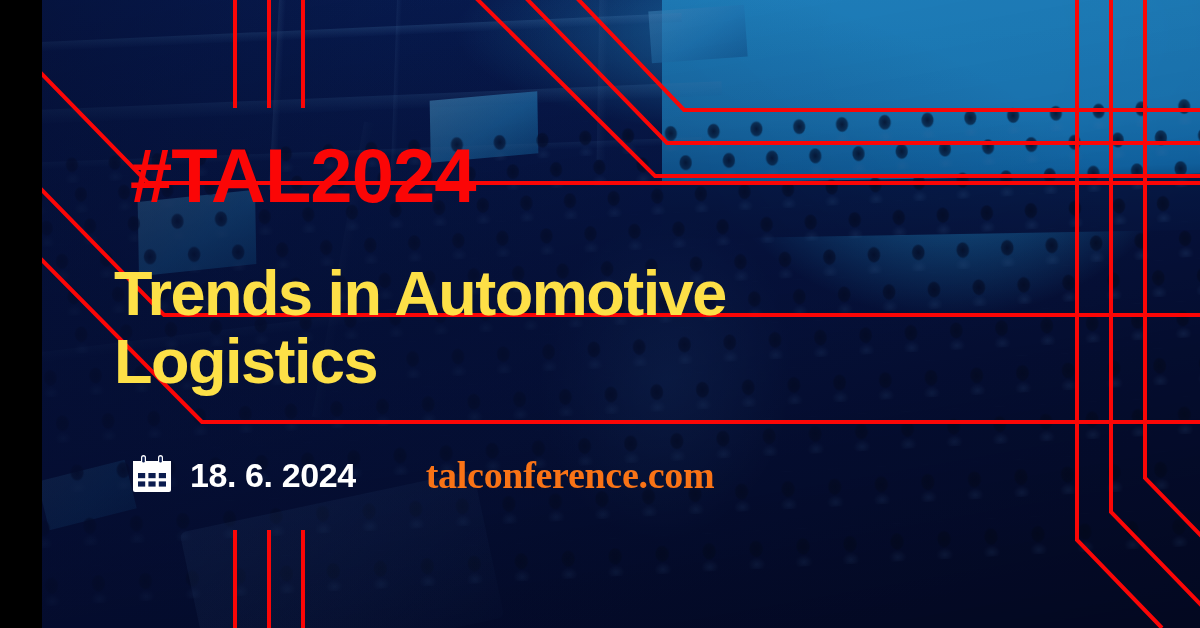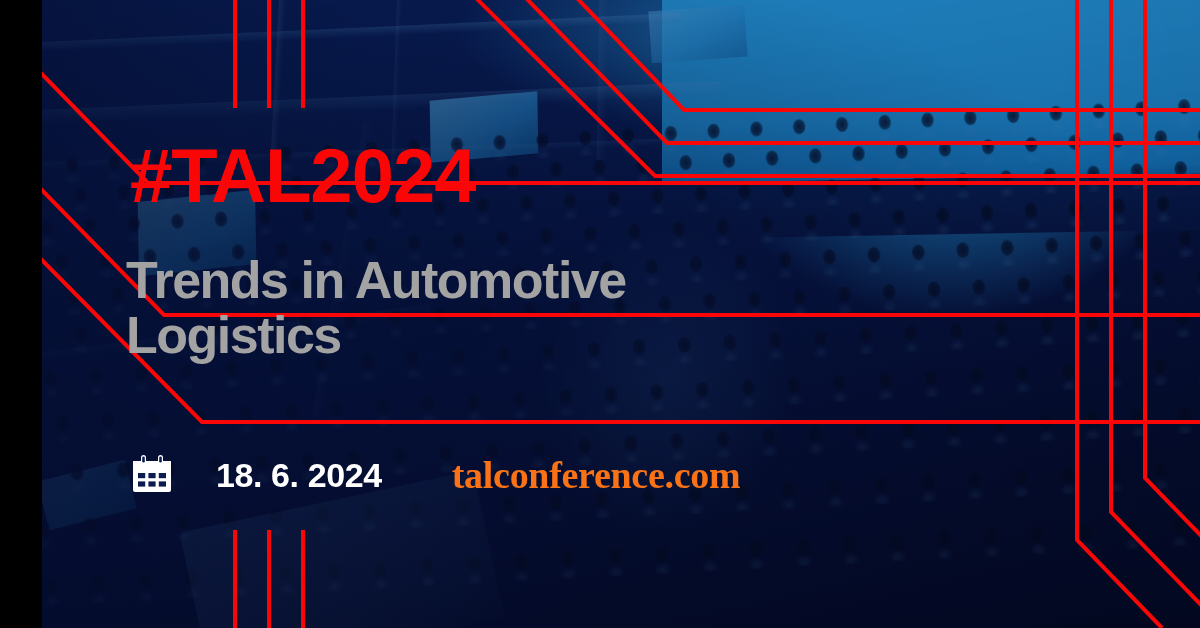--- a/index.html
+++ b/index.html
@@ -163,45 +163,44 @@
     font-size: 76px;
     font-weight: 700;
     letter-spacing: -1px;
     line-height: 1;
     color: #fb0606;
     white-space: nowrap;
   }
 
   .title {
     position: absolute;
-    left: 84px;
+    left: 72px;
     top: 218px;
-    color: #a3a3a3;
-    font-size: 52px;
+    color: #fde047;
+    font-size: 63px;
     font-weight: 700;
     line-height: 1.07;
     letter-spacing: -1.5px;
     white-space: nowrap;
   }
   .title .line2 { display: block; }
 
   .infobar {
     position: absolute;
     left: 88px;
     top: 442px;
     display: flex;
     align-items: center;
     height: 66px;
   }
 
   .info-item {
     display: flex;
     align-items: center;
     color: #ffffff;
-    gap: 26px;
   }
   .info-item .txt {
     font-size: 34px;
     font-weight: 700;
     letter-spacing: -.4px;
     white-space: nowrap;
   }
 
   .ico {
     display: inline-flex;

